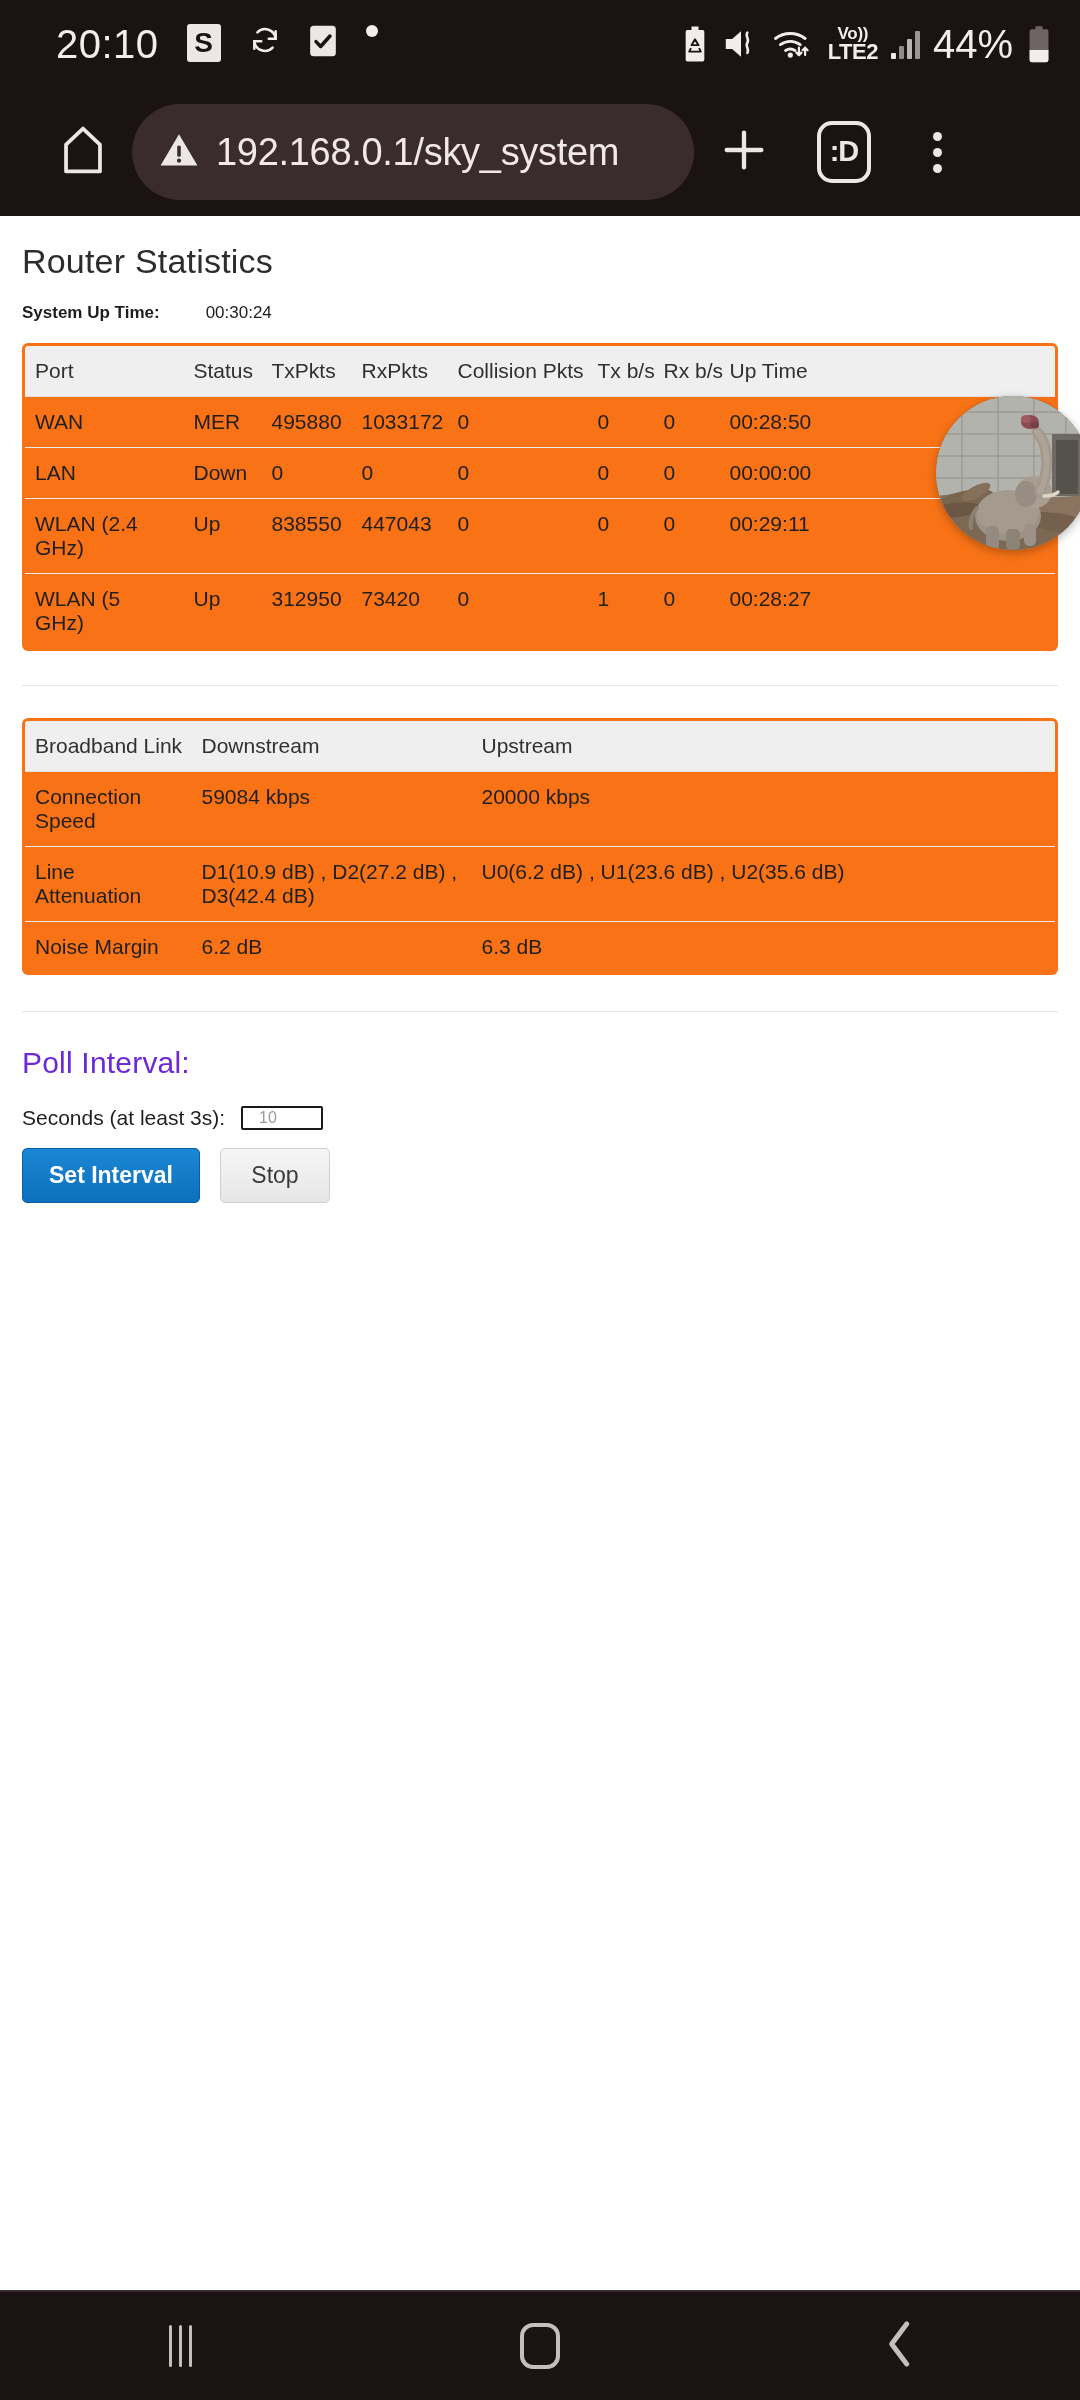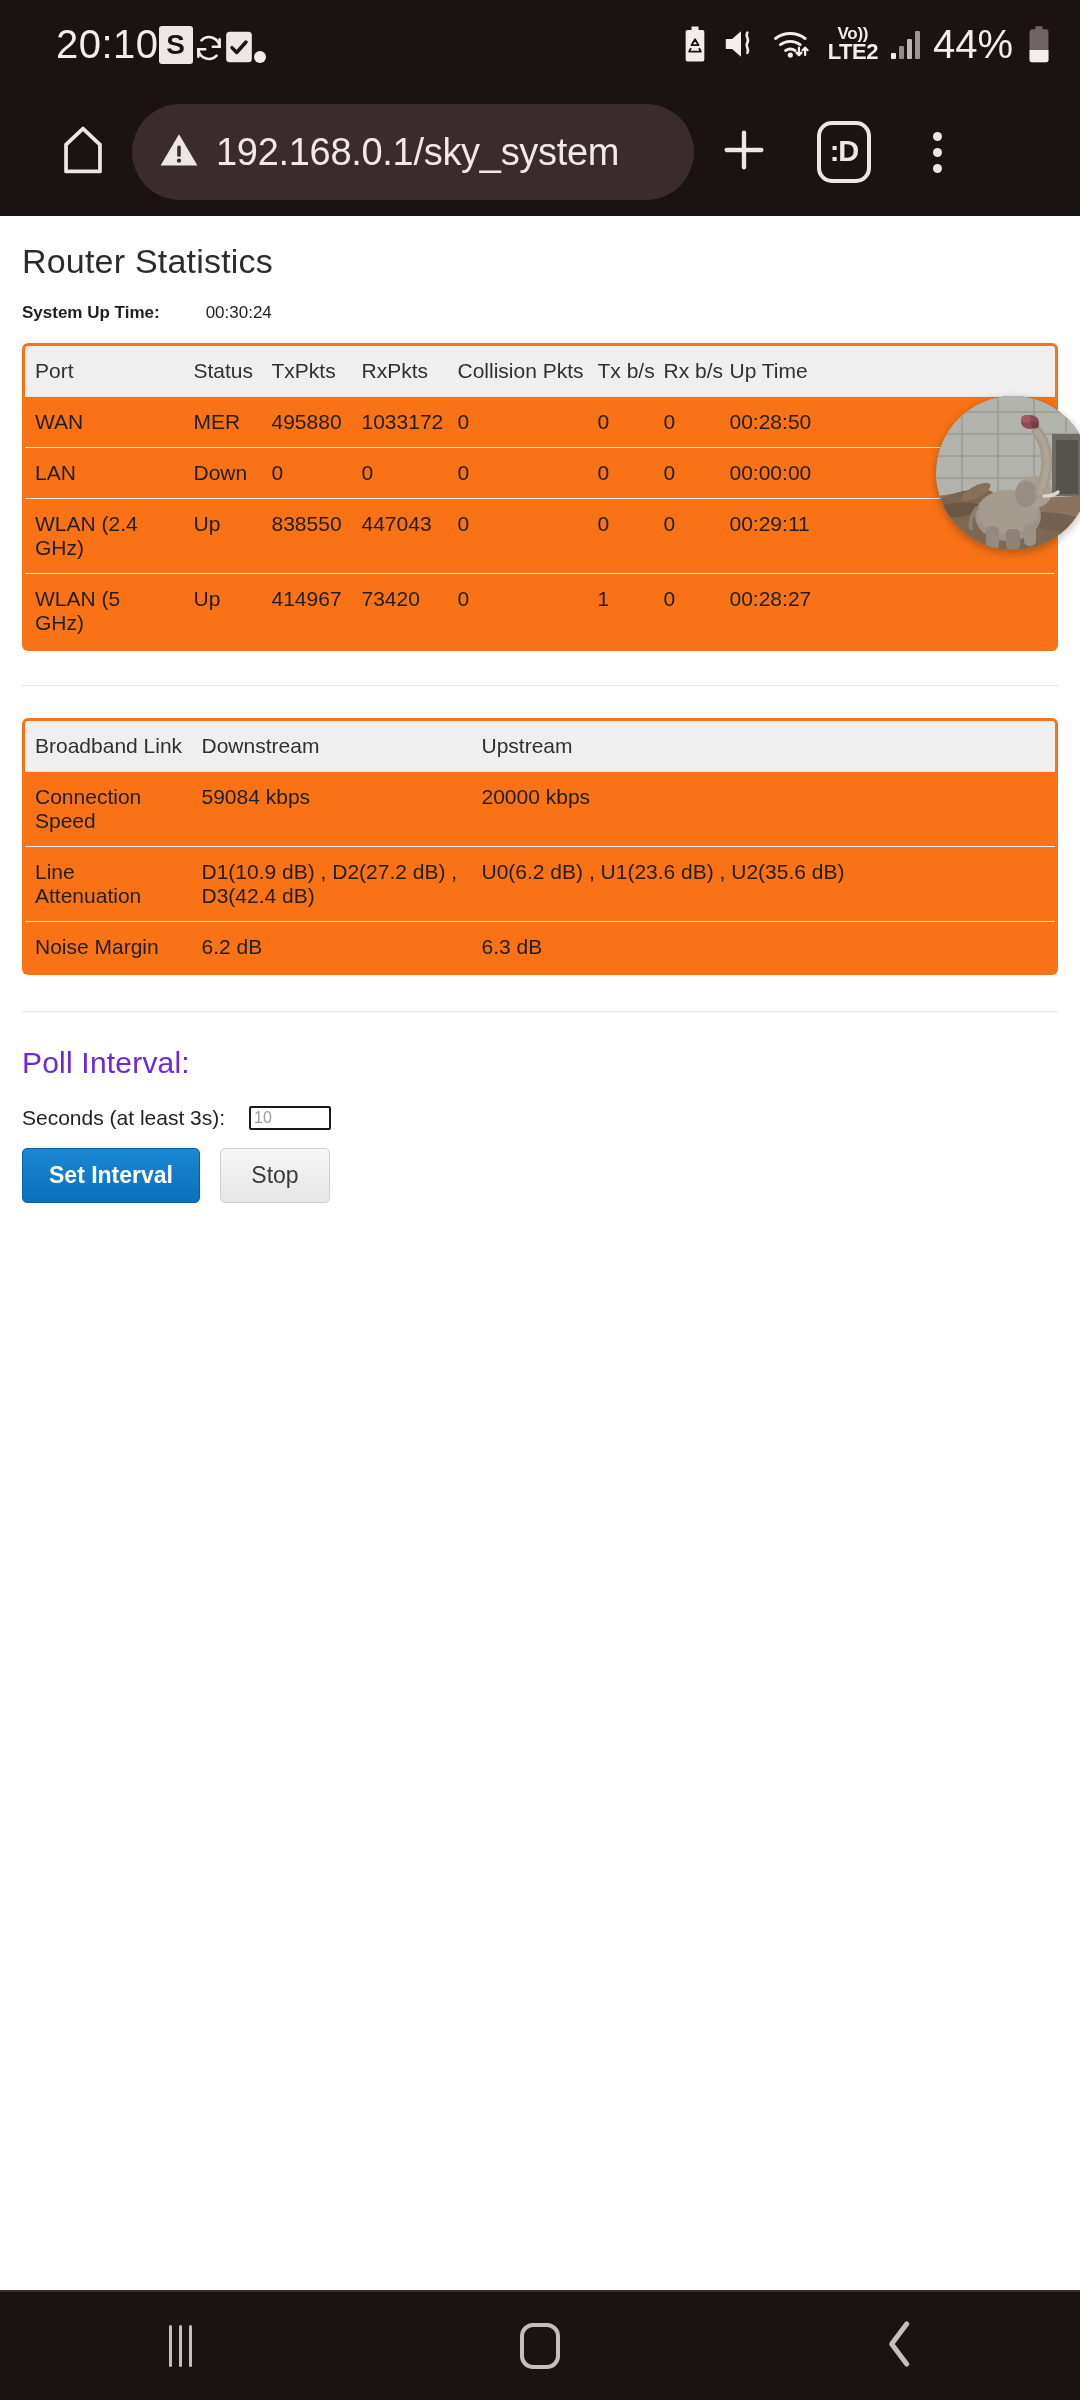--- a/index.html
+++ b/index.html
@@ -13,21 +13,21 @@
 
   
   #status-bar {
     position:absolute; top:0; left:0;
     width:1080px; height:88px;
     background:#1b1214;
     display:flex; align-items:center;
     padding:0 28px 0 56px;
     color:#f2eceb;
   }
-  #status-left { display:flex; align-items:flex-end; gap:0; }
+  #status-left { display:flex; align-items:flex-start; gap:28px; }
   #clock { font-size:40px; letter-spacing:0.5px; font-weight:400; line-height:1; }
   .sq-badge {
     width:34px; height:38px; background:#ece6e5; color:#1b1214;
     border-radius:3px; display:flex; align-items:center; justify-content:center;
     font-size:28px; font-weight:700; line-height:1;
   }
   .ic { display:flex; align-items:center; justify-content:center; }
   #status-right { margin-left:auto; display:flex; align-items:center; gap:13px; }
   #battery-pct { font-size:40px; font-weight:400; letter-spacing:0px; line-height:1; }
   .volte-wrap { display:flex; flex-direction:column; align-items:center; line-height:0.92; }
@@ -133,24 +133,24 @@
   }
   .sep.second { margin:36px 0 34px 0; }
 
   .poll-title {
     font-size:30px; font-weight:400; color:#6d28d9;
     margin-bottom:26px; letter-spacing:0.2px;
   }
   .poll-row { display:flex; align-items:center; margin-bottom:18px; }
   .poll-label { font-size:21px; color:#1f1f1f; }
   #interval-input {
-    margin-left:24px; width:82px; height:24px;
+    margin-left:16px; width:82px; height:24px;
     border:2px solid #1a1a1a; border-radius:2px;
     background:#fff; font-family:"Liberation Sans", sans-serif;
-    font-size:16px; color:#8d8d8d; padding:0 3px; outline:none;
+    font-size:16px; color:#8d8d8d; padding:0 16px; outline:none;
   }
   #interval-input::placeholder { color:#9b9b9b; }
   .btn-row { display:flex; align-items:center; gap:20px; }
   #set-interval-btn {
     background:linear-gradient(#1b87d4,#0b70bd);
     border:1px solid #0a5f9e; border-radius:5px;
     color:#ffffff; font-size:23px; font-weight:700;
     font-family:"Liberation Sans", sans-serif;
     padding:13px 26px; cursor:pointer;
     min-width:174px;
@@ -361,21 +361,21 @@
             <td>838550</td>
             <td>447043</td>
             <td>0</td>
             <td>0</td>
             <td>0</td>
             <td>00:29:11</td>
           </tr>
           <tr>
             <td>WLAN (5 GHz)</td>
             <td>Up</td>
-            <td>414967</td>
+            <td>312950</td>
             <td>73420</td>
             <td>0</td>
             <td>1</td>
             <td>0</td>
             <td>00:28:27</td>
           </tr>
         </tbody>
     </table>
 
     <hr class="sep">

